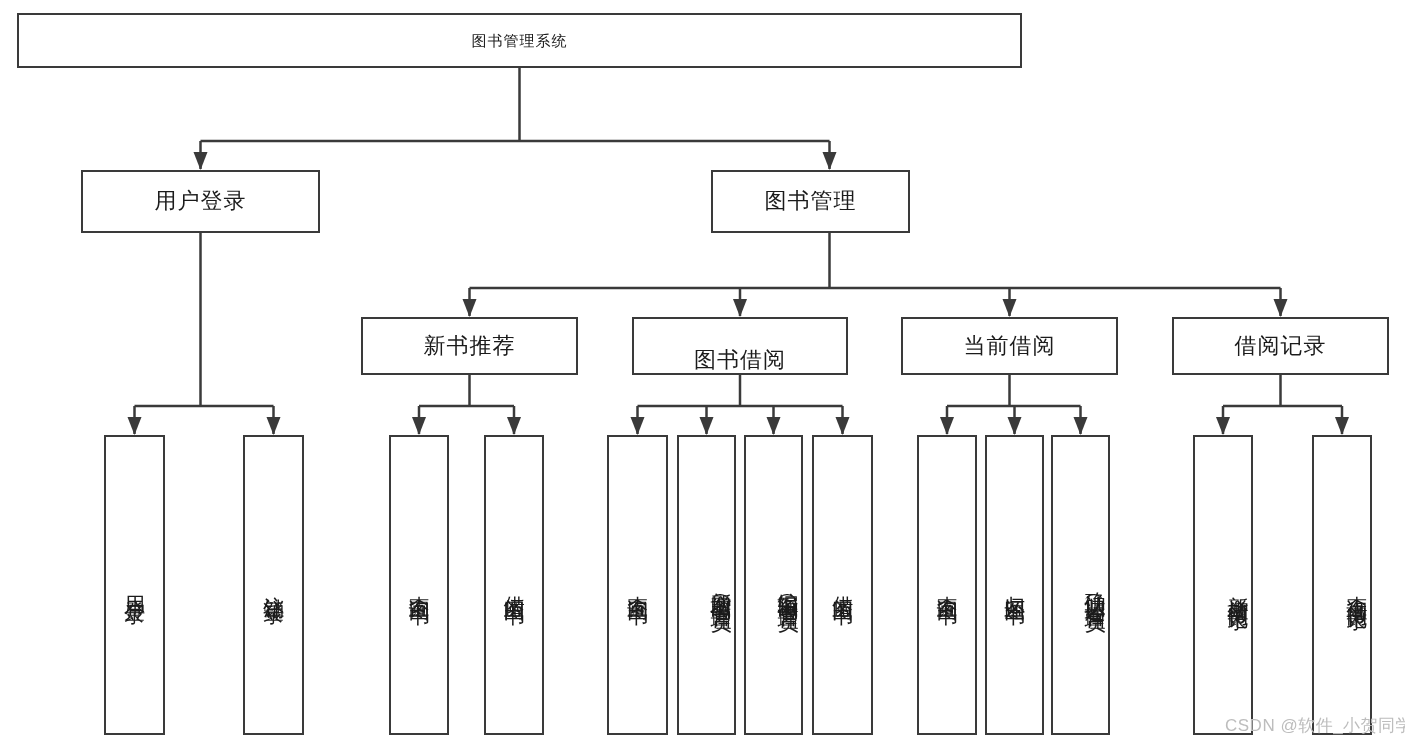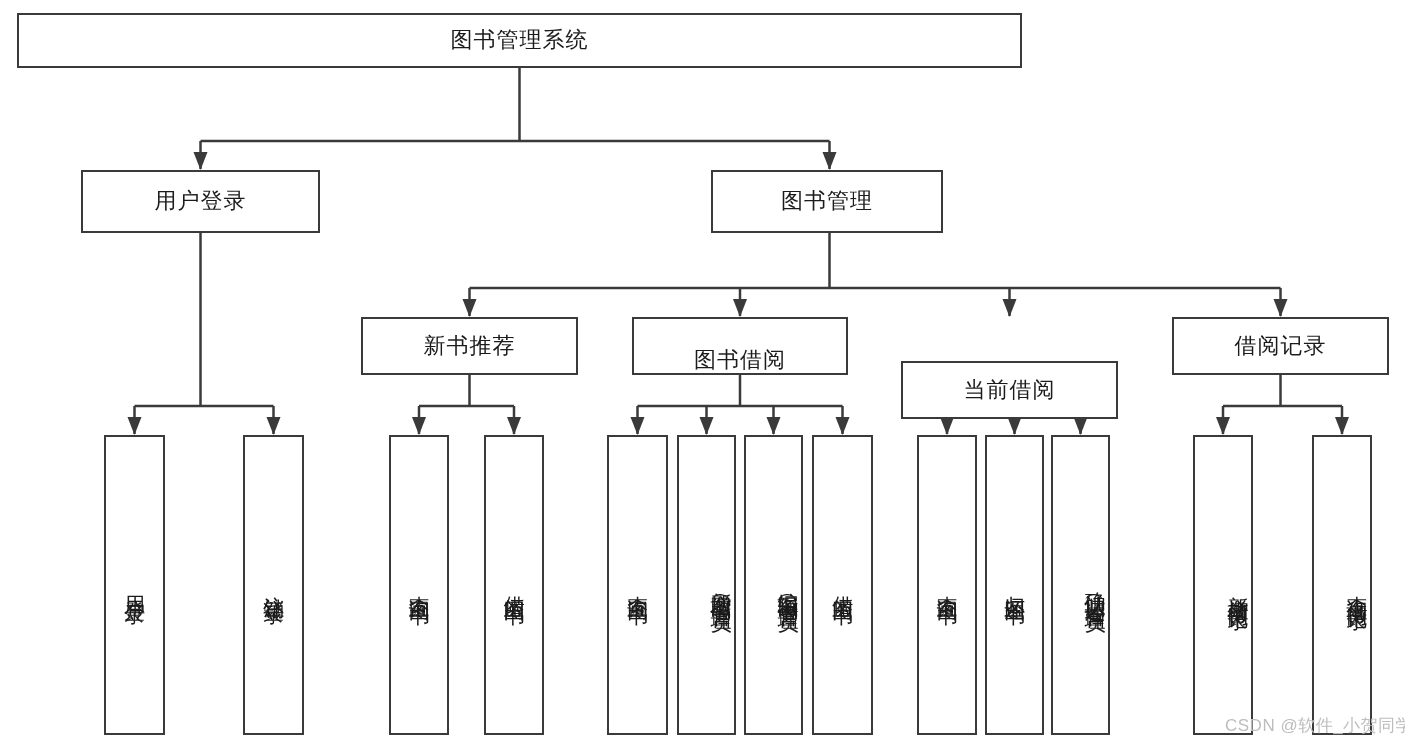--- a/index.html
+++ b/index.html
@@ -34,21 +34,21 @@
     justify-content: center;
     text-align: center;
     color: #1b1b1b;
   }
   .node.horiz {
     font-size: 22px;
     line-height: 1.2;
     letter-spacing: 1px;
   }
   .node.root {
-    font-size: 22px;
+    font-size: 15px;
     border-width: 2.5px;
   }
   .node.vert {
     writing-mode: vertical-rl;
     text-orientation: upright;
     font-size: 21px;
     line-height: 1.25;
     letter-spacing: 3px;
     align-items: flex-start;
     justify-content: center;
@@ -129,31 +129,31 @@
       <polygon points="1335,417 1349,417 1342,435" fill="#3a3a3a"></polygon>
     </svg>
 
   <div class="node root horiz" id="node-root" style="left: 17px; top: 13px; width: 1005px; height: 55px;">
     <span>图书管理系统</span>
   </div>
 
   <div class="node horiz" id="node-user-login" style="left: 81px; top: 170px; width: 239px; height: 63px;">
     <span>用户登录</span>
   </div>
-  <div class="node horiz" id="node-book-manage" style="left: 711px; top: 170px; width: 232px; height: 63px;">
+  <div class="node horiz" id="node-book-manage" style="left: 711px; top: 170px; width: 199px; height: 63px;">
     <span>图书管理</span>
   </div>
 
   <div class="node horiz" id="node-new-book-rec" style="left: 361px; top: 317px; width: 217px; height: 58px;">
     <span>新书推荐</span>
   </div>
   <div class="node horiz" id="node-book-borrow" style="left: 632px; top: 317px; width: 216px; height: 58px; align-items: flex-end;">
     <span>图书借阅</span>
   </div>
-  <div class="node horiz" id="node-current-borrow" style="left: 901px; top: 317px; width: 217px; height: 58px; margin-top: 44px;">
+  <div class="node horiz" id="node-current-borrow" style="left: 901px; top: 317px; width: 217px; height: 58px;">
     <span>当前借阅</span>
   </div>
   <div class="node horiz" id="node-borrow-record" style="left: 1172px; top: 317px; width: 217px; height: 58px;">
     <span>借阅记录</span>
   </div>
 
   <div class="node vert short" id="node-leaf-user-login" style="left: 104px; top: 435px; width: 61px; height: 300px;">
     <span>用户登录</span>
   </div>
   <div class="node vert short" id="node-leaf-logout" style="left: 243px; top: 435px; width: 61px; height: 300px;">

